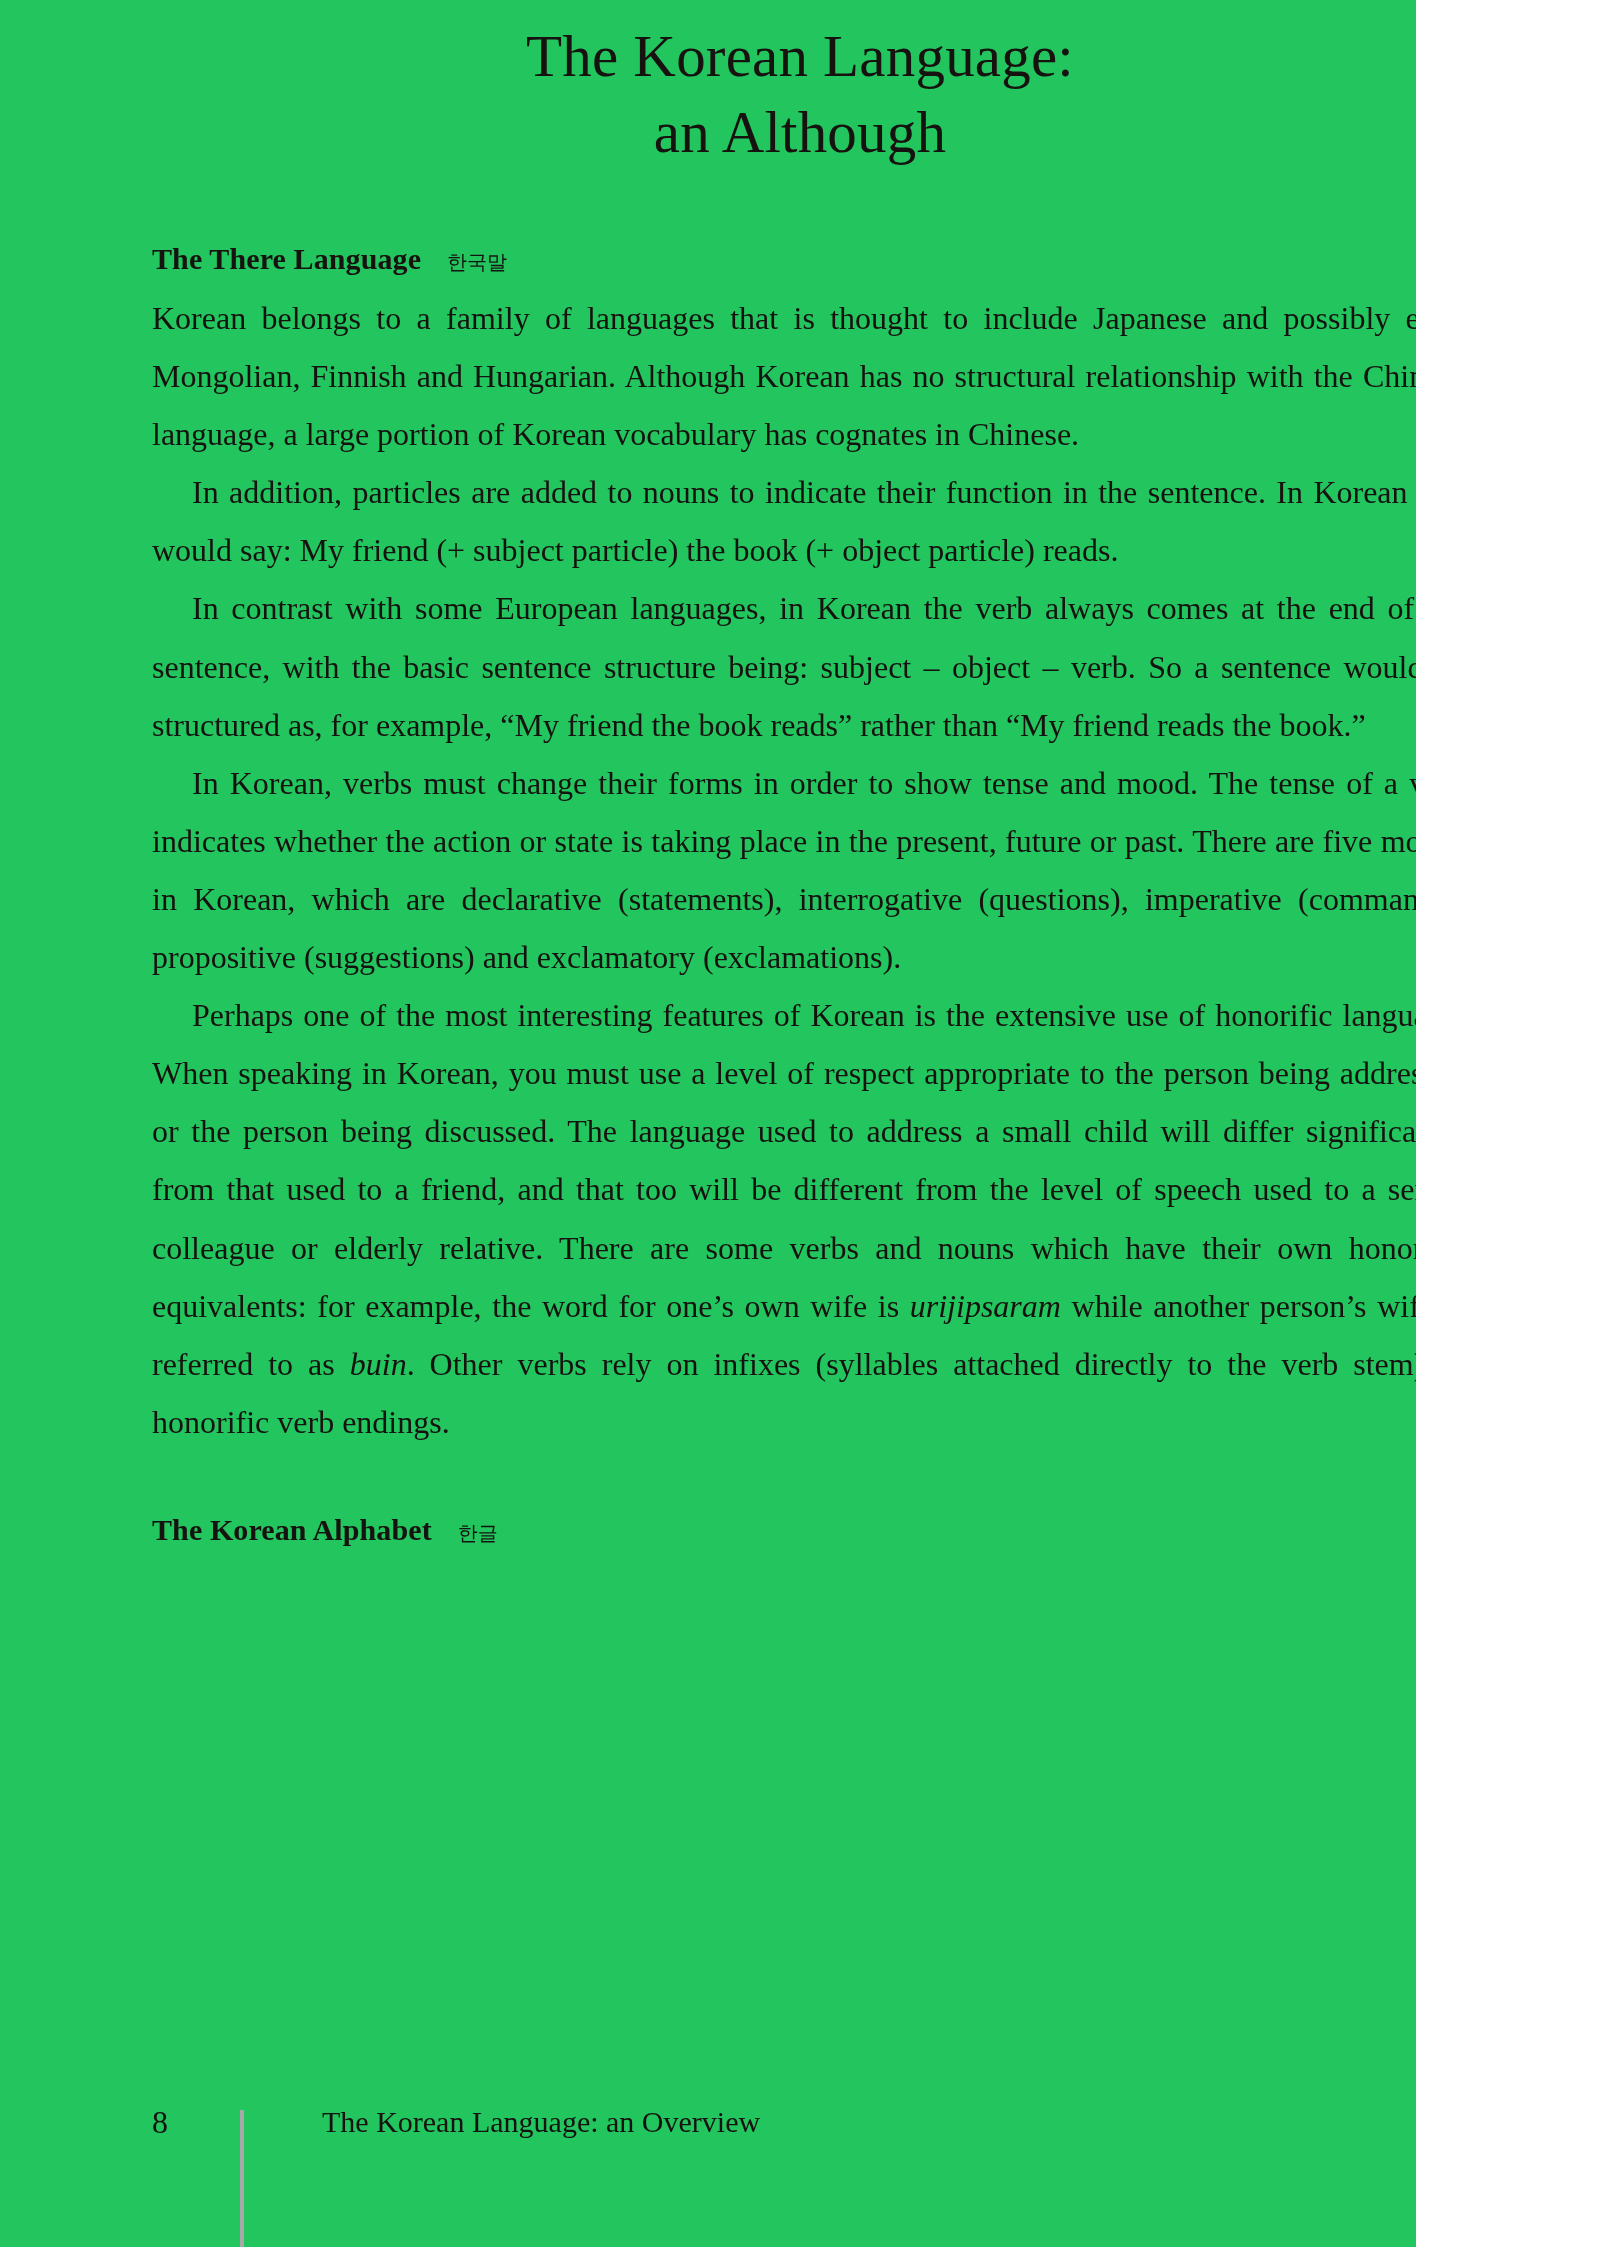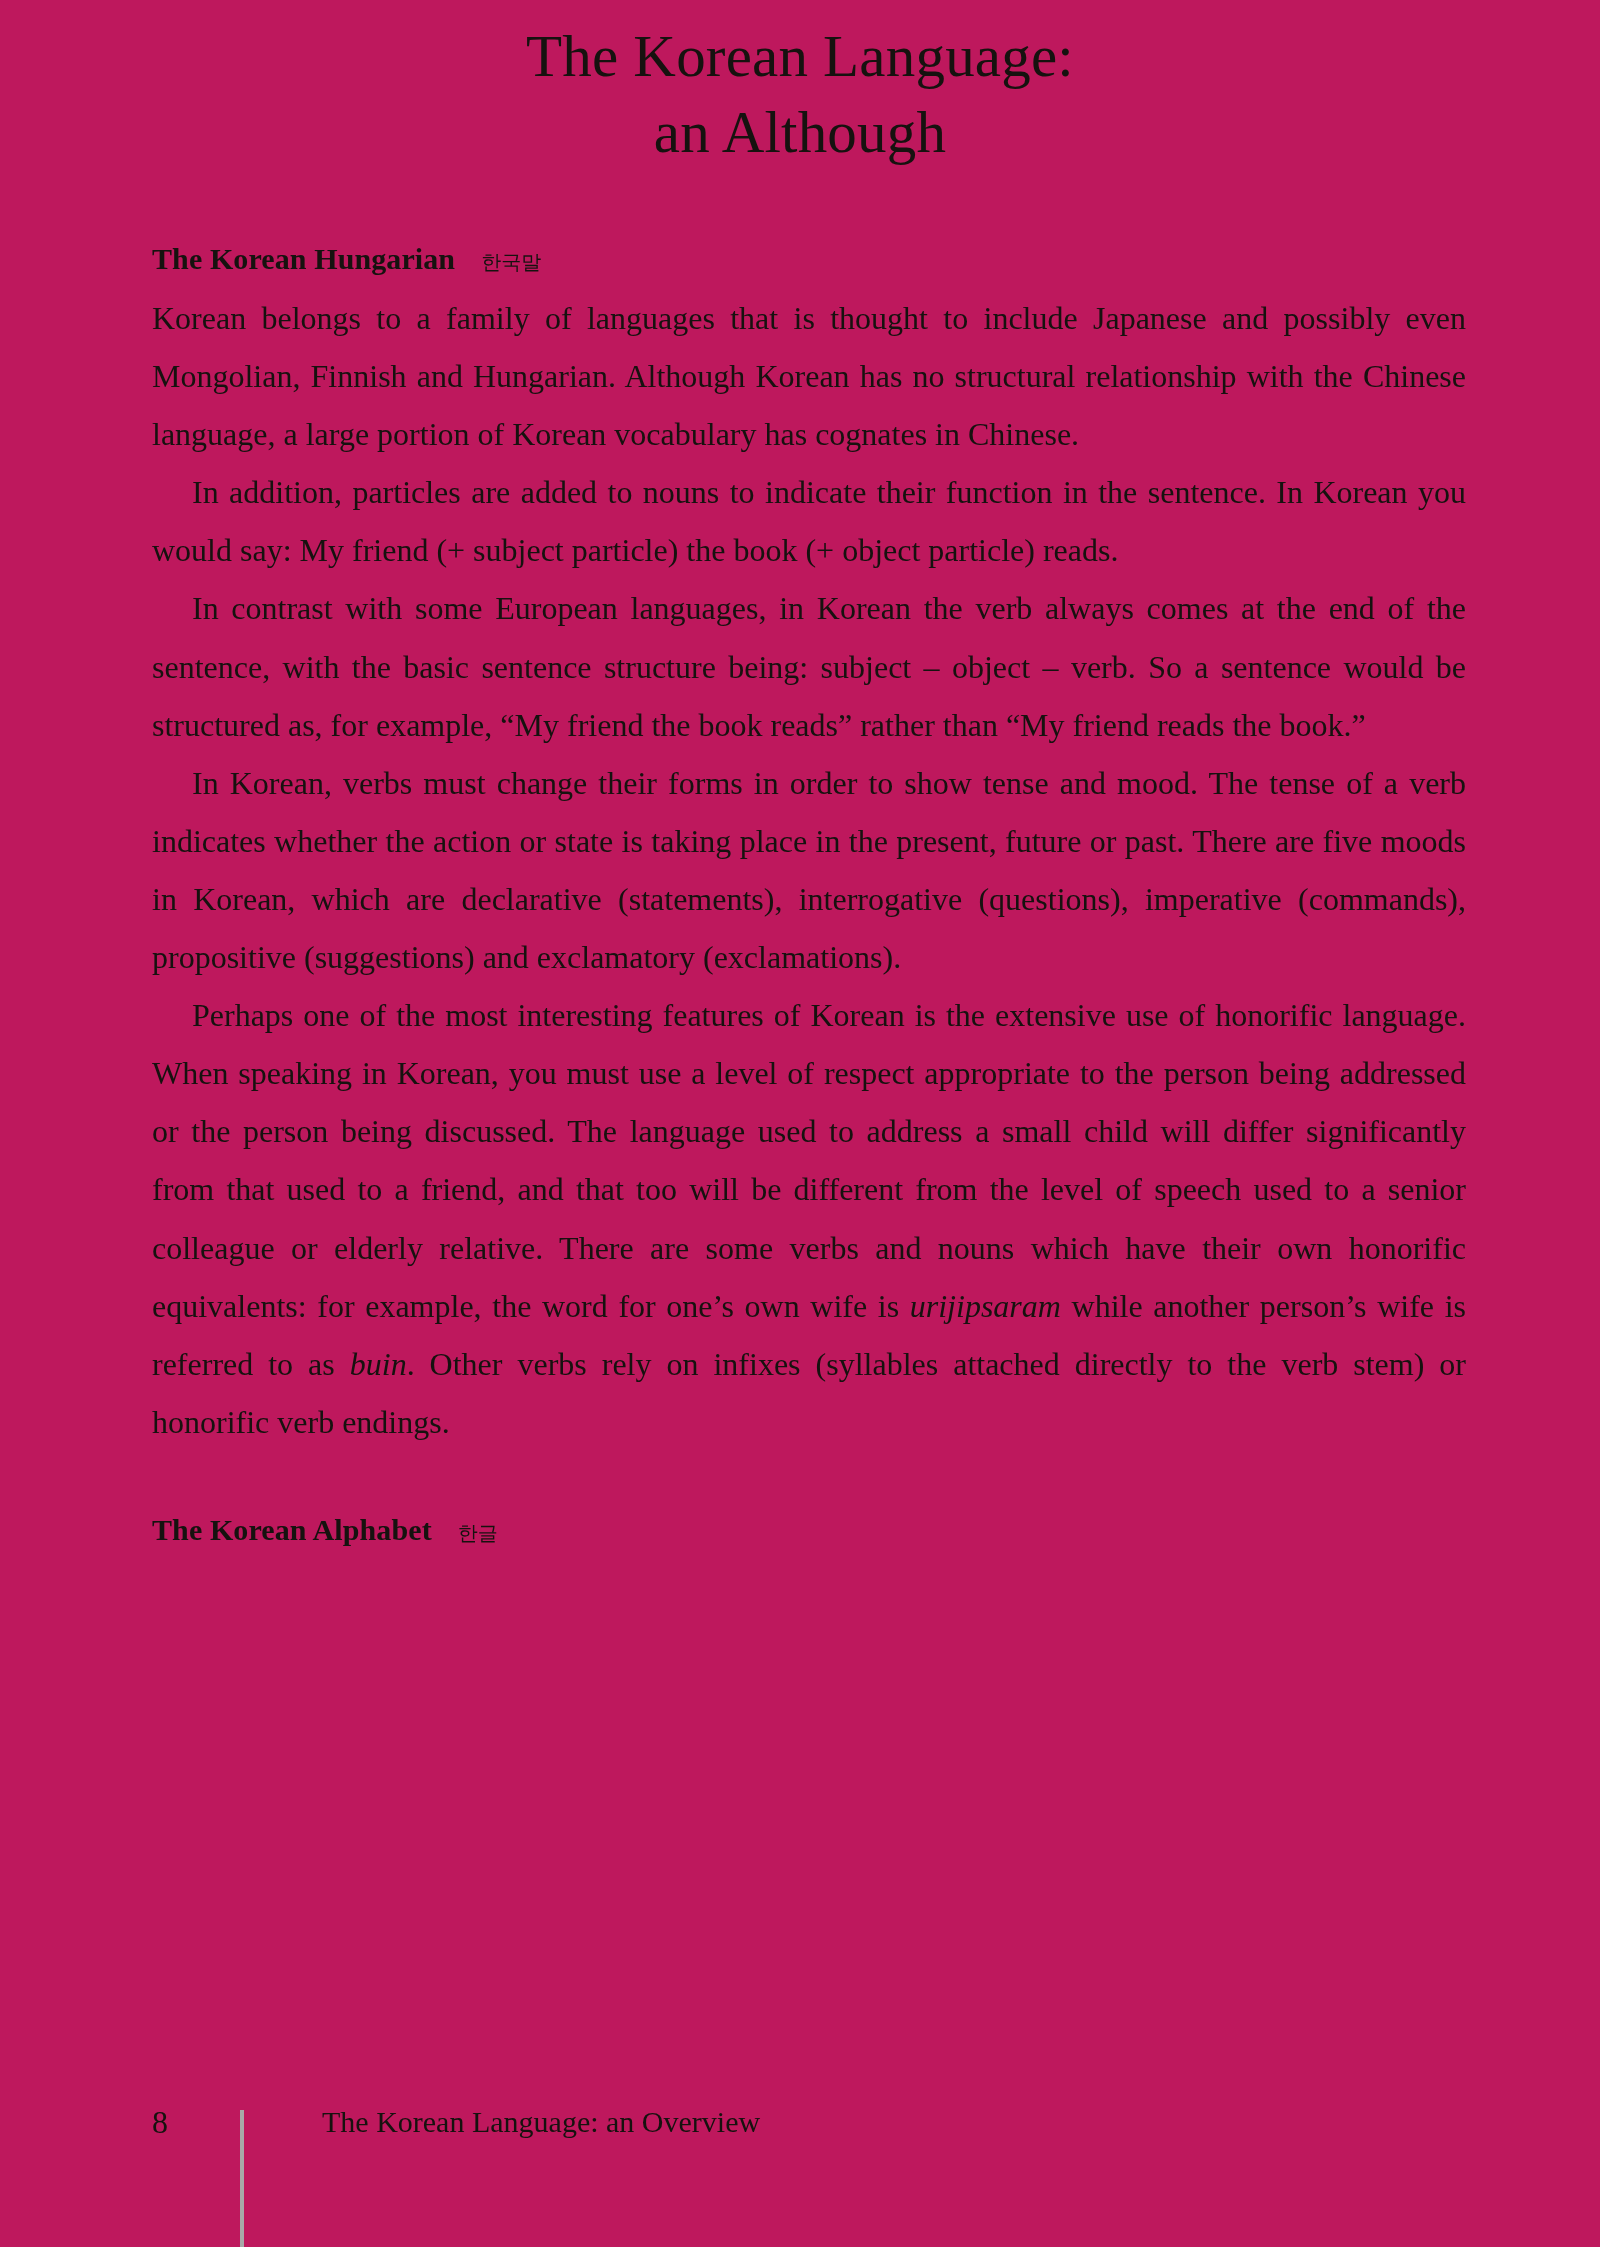--- a/index.html
+++ b/index.html
@@ -3,23 +3,23 @@
 <meta charset="utf-8">
 <style>
   html, body {
     margin: 0;
     padding: 0;
     background: #ffffff;
   }
 
   .page {
     position: relative;
-    width: 1600px;
+    width: 1416px;
     height: 2247px;
-    background: #be185d;
+    background: #22c55e;
     overflow: hidden;
     font-family: "Liberation Serif", "DejaVu Serif", serif;
     color: #16120f;
     -webkit-font-smoothing: antialiased;
   }
 
   
   .title-block {
     position: absolute;
     left: 0;
@@ -125,21 +125,21 @@
 <div class="page">
 
   <div class="title-block">
     <span class="title-line">The Korean Language:</span>
     <span class="title-line">an Although</span>
   </div>
 
   <div class="content">
 
     <h2 class="section-heading">
-      <span>The Korean Hungarian</span><span class="hangul">한국말</span>
+      <span>The There Language</span><span class="hangul">한국말</span>
     </h2>
 
     <p class="body">Korean belongs to a family of languages that is thought to include Japanese and possibly even Mongolian, Finnish and Hungarian. Although Korean has no structural relationship with the Chinese language, a large portion of Korean vocabulary has cognates in Chinese.</p>
     <p class="body indent">In addition, particles are added to nouns to indicate their function in the sentence. In Korean you would say: My friend (+ subject particle) the book (+ object particle) reads.</p>
     <p class="body indent">In contrast with some European languages, in Korean the verb always comes at the end of the sentence, with the basic sentence structure being: subject – object – verb. So a sentence would be structured as, for example, “My friend the book reads” rather than “My friend reads the book.”</p>
     <p class="body indent">In Korean, verbs must change their forms in order to show tense and mood. The tense of a verb indicates whether the action or state is taking place in the present, future or past. There are five moods in Korean, which are declarative (statements), interrogative (questions), imperative (commands), propositive (suggestions) and exclamatory (exclamations).</p>
 
     <p class="body indent"><span>Perhaps one of the most interesting features of Korean is the extensive use of honorific language. When speaking in Korean, you must use a level of respect appropriate to the person being addressed or the person being discussed. The language used to address a small child will differ significantly from that used to a friend, and that too will be different from the level of speech used to a senior colleague or elderly relative. There are some verbs and nouns which have their own honorific equivalents: for example, the word for one’s own wife is </span><em class="term">urijipsaram</em><span> while another person’s wife is referred to as </span><em class="term">buin</em><span>. Other verbs rely on infixes (syllables attached directly to the verb stem) or honorific verb endings.</span></p>
 
     <div class="spacer-block"></div>

